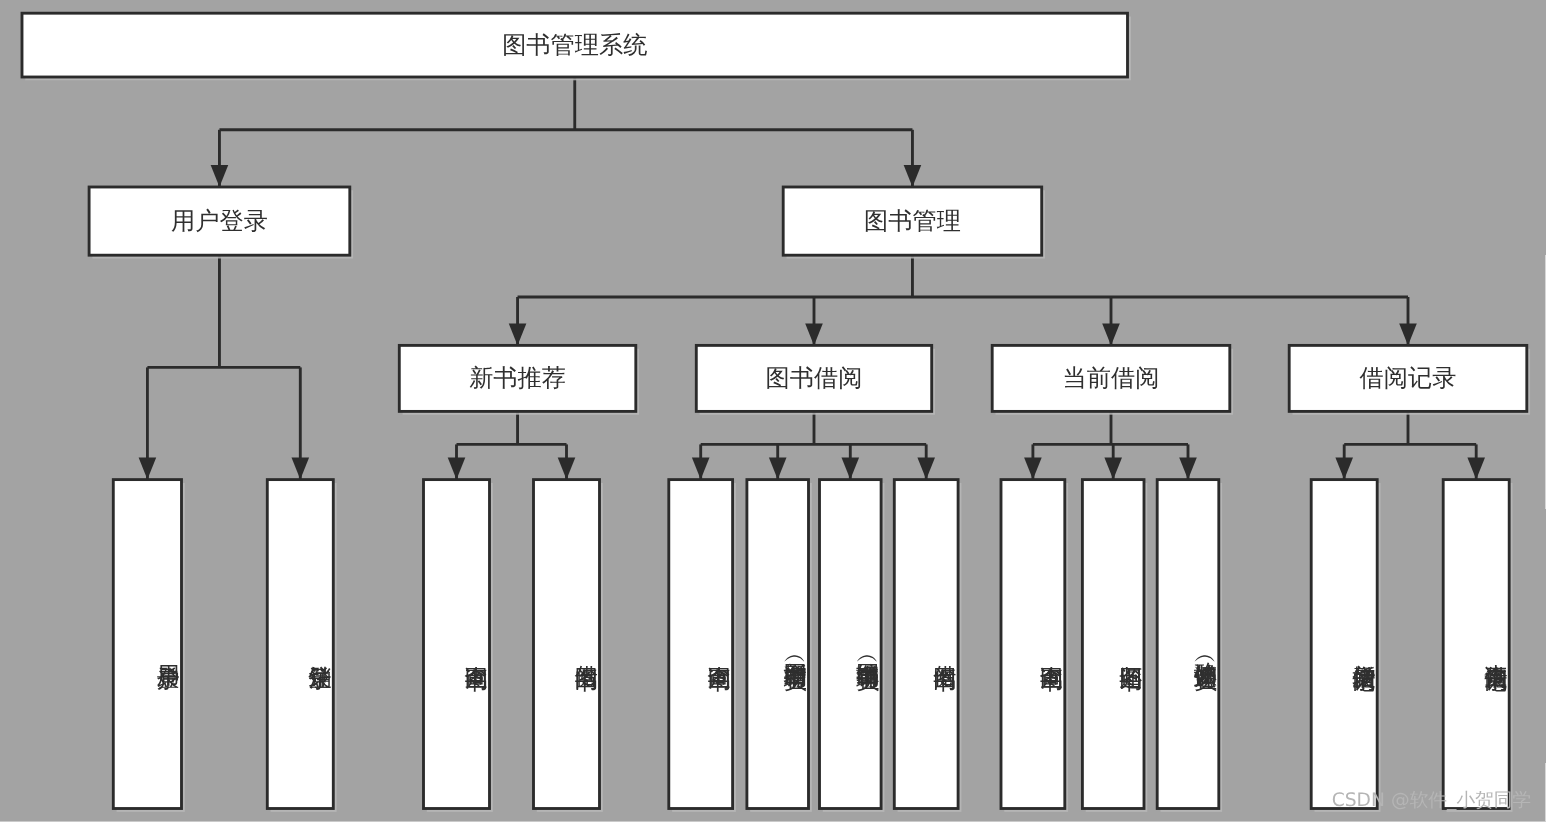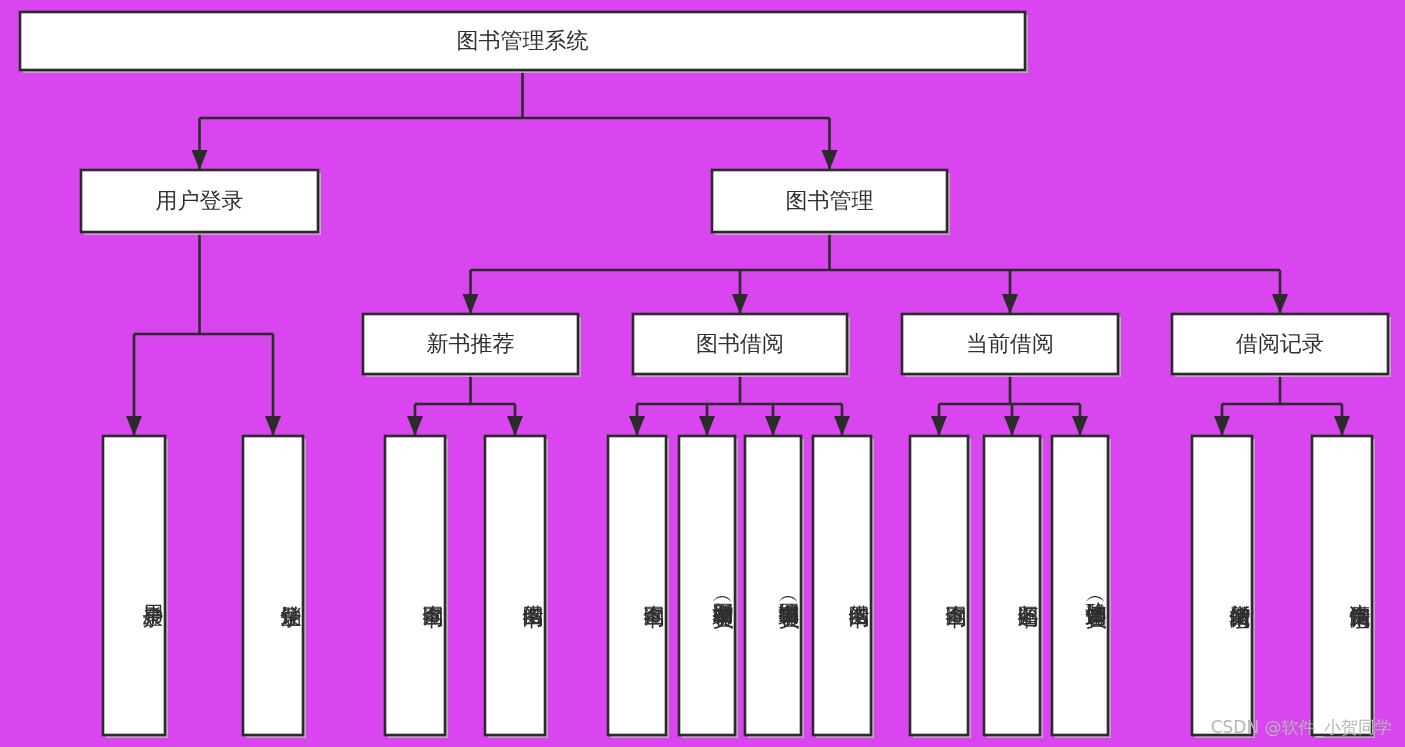--- a/index.html
+++ b/index.html
@@ -8,21 +8,21 @@
     padding: 0;
     background: #ffffff;
   }
   body {
     font-family: "DejaVu Sans", "Liberation Sans", sans-serif;
   }
   #diagram-root {
     position: relative;
     width: 1405px;
     height: 747px;
-    background: #d946ef;
+    background: #a3a3a3;
     overflow: hidden;
   }
   svg#flow {
     position: absolute;
     left: 0;
     top: 0;
     width: 1405px;
     height: 747px;
     display: block;
   }

